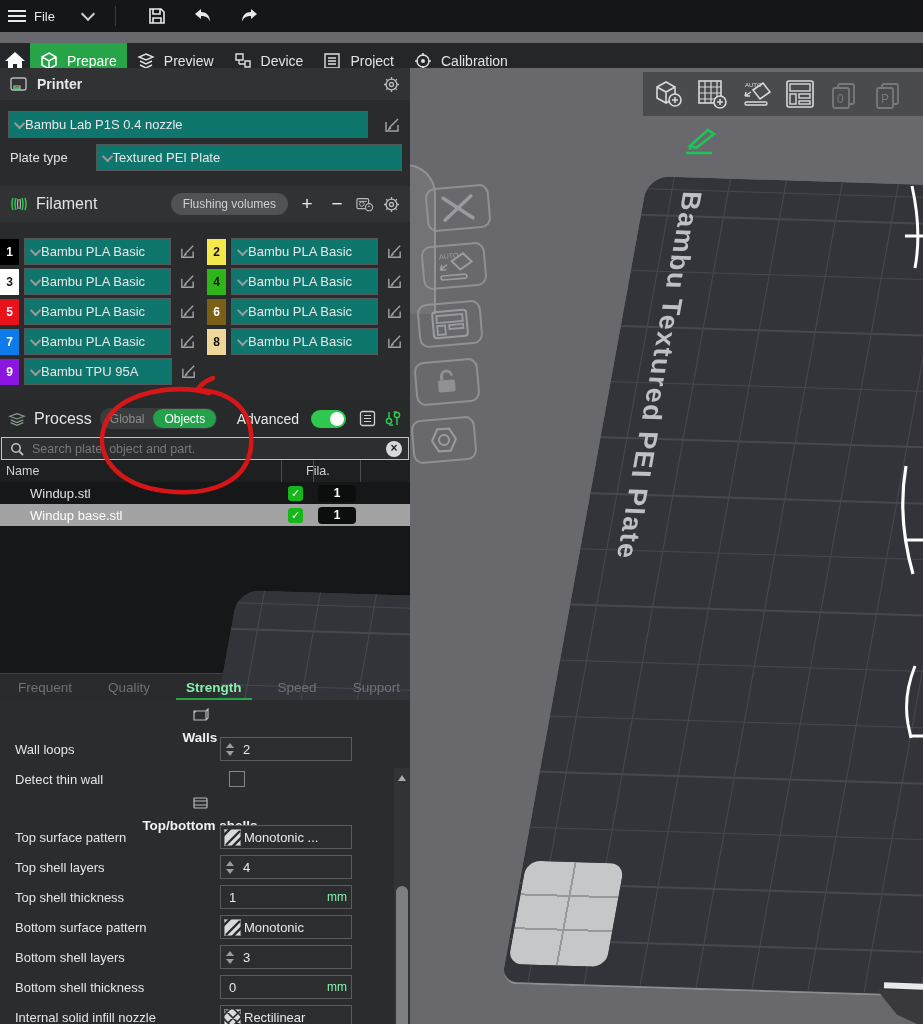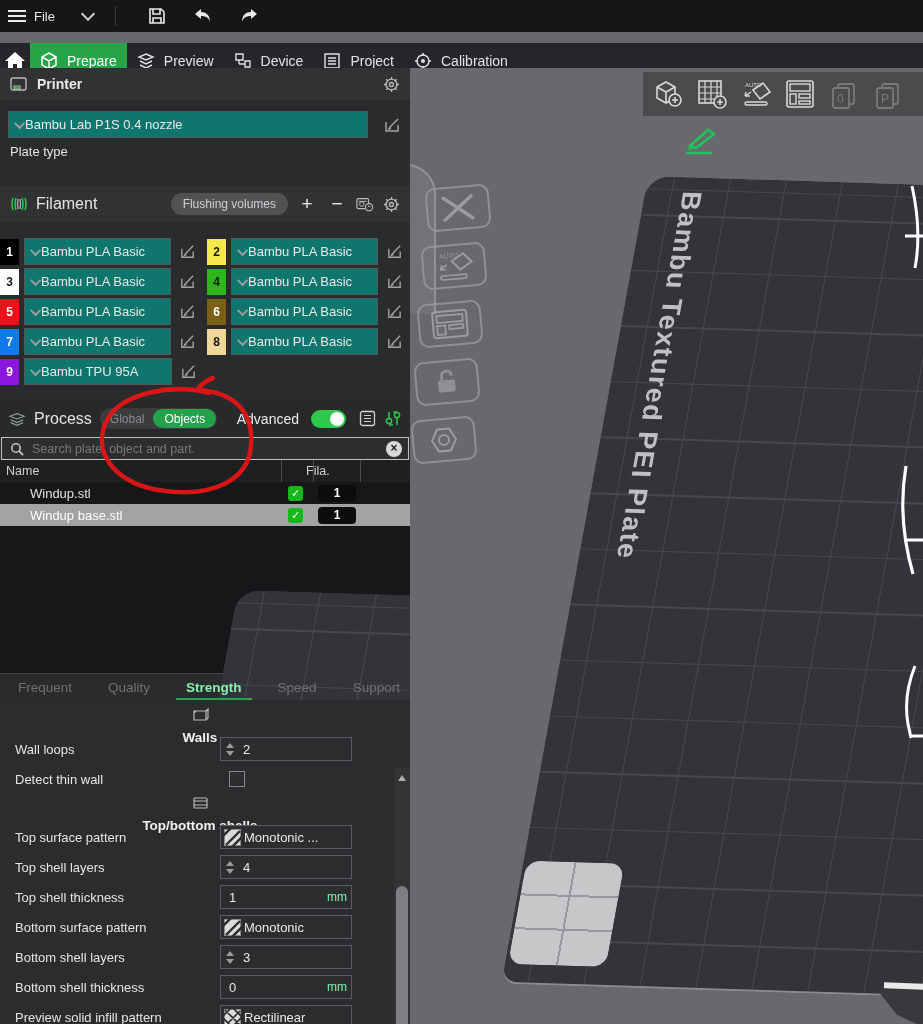--- a/index.html
+++ b/index.html
@@ -263,20 +263,24 @@
         </div>
         <span class="edit-ic">
           <svg width="18" height="18" viewBox="0 0 18 18">
               <path d="M3 6 v9 h12 v-6" fill="none" stroke="#9fa1a3" stroke-width="1.5"></path>
               <path d="M7 11 L15 3 M7 11 l-1 2 2 -1" fill="none" stroke="#9fa1a3" stroke-width="1.5"></path>
             </svg>
         </span>
       </div>
       <div class="plate-row">
         <span class="lbl">Plate type</span>
+        <div class="sel">
+          <span class="vchev"></span>
+          <span>Textured PEI Plate</span>
+        </div>
       </div>
     </div>
 
     <div class="fil-head">
       <span class="smic">
         <svg width="18" height="16" viewBox="0 0 18 16">
             <path d="M3 2 q-2 6 0 12 M6 2 q-2 6 0 12 M12 2 q2 6 0 12 M15 2 q2 6 0 12" fill="none" stroke="#2dc84d" stroke-width="1.5"></path>
             <path d="M8 3 q-1 5 0 10 M10 3 q1 5 0 10" fill="none" stroke="#b9babc" stroke-width="1.2"></path>
           </svg>
       </span>
@@ -579,21 +583,21 @@
         </div>
       </div>
       <div class="s-row">
         <span class="lab">Bottom shell thickness</span>
         <div class="ctrl">
           <span class="inval">0</span>
           <span class="unit">mm</span>
         </div>
       </div>
       <div class="s-row">
-        <span class="lab">Preview solid infill pattern</span>
+        <span class="lab">Internal solid infill nozzle</span>
         <div class="ctrl">
           <span class="patt">
             <svg width="17" height="17" viewBox="0 0 17 17">
                 <rect x="0.5" y="0.5" width="16" height="16" fill="#d9dadb" stroke="#8a8b8d"></rect>
                 <path d="M-2 8 L8 -2 M2 16 L16 2 M8 18 L18 8 M8 -2 L18 8 M1 1 L16 16 M-2 8 L8 18" stroke="#2a2b2c" stroke-width="1.6"></path>
               </svg>
           </span>
           <span>Rectilinear</span>
         </div>
       </div>

